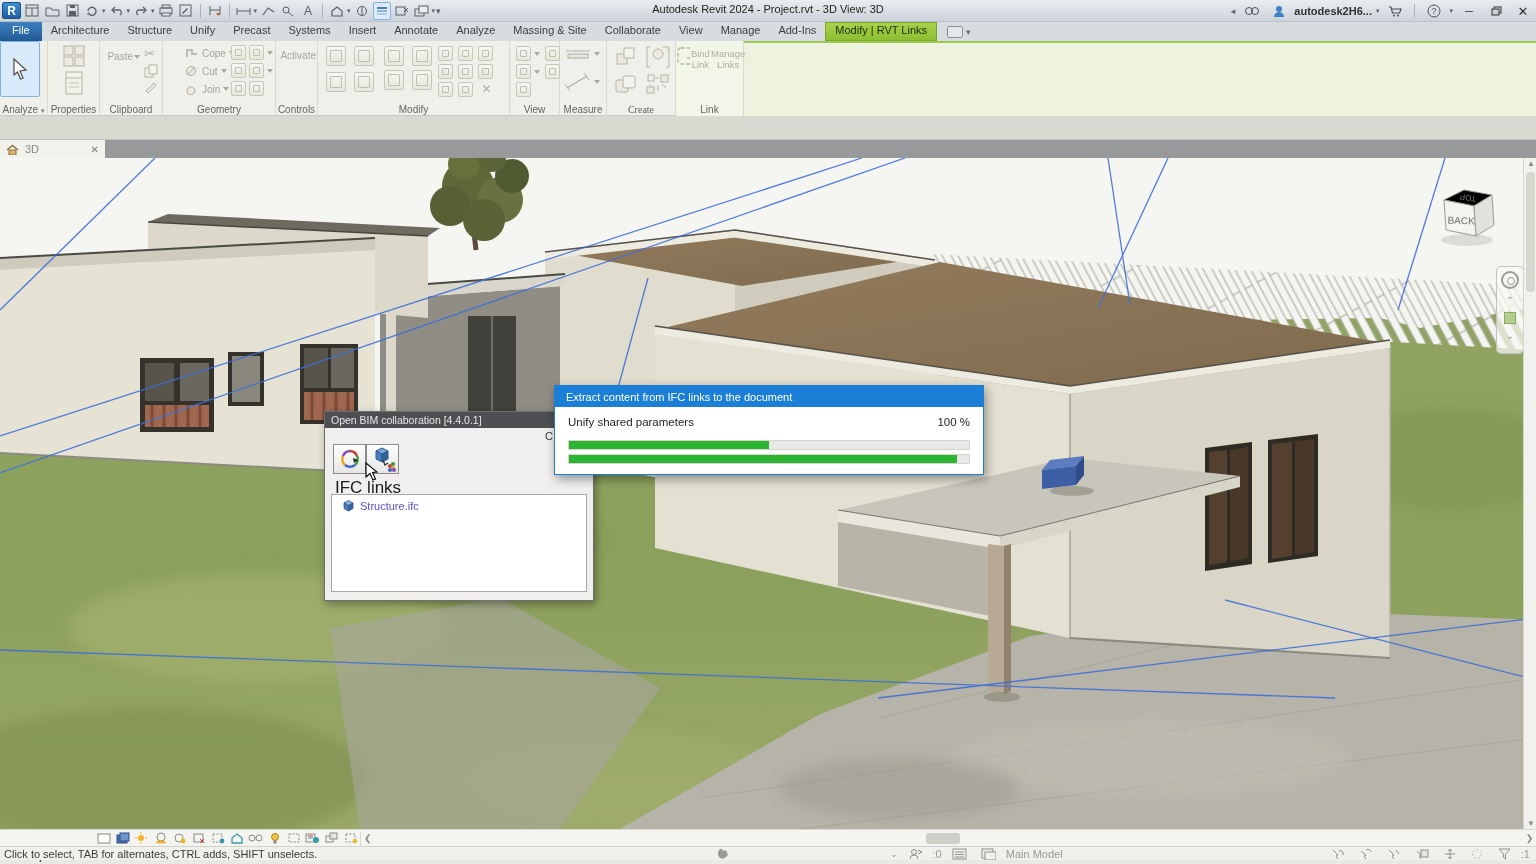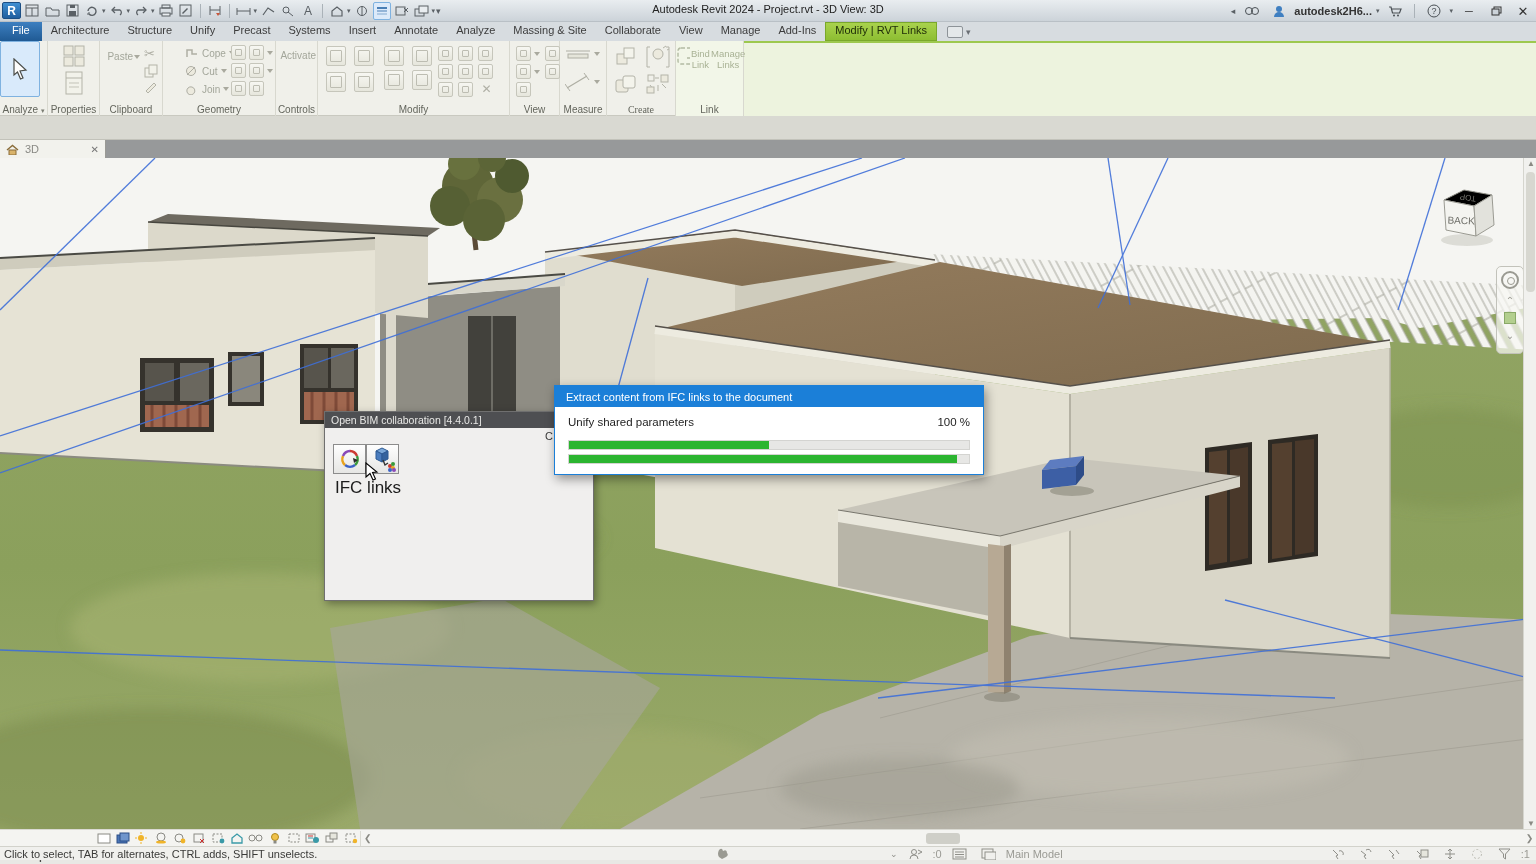--- a/index.html
+++ b/index.html
@@ -749,20 +749,30 @@
             <path d="M13,14 l2,5 3,-2" fill="none" stroke="#333" stroke-width="1.4"></path>
             <circle cx="20" cy="20" r="2" fill="#cc3b33"></circle>
               <circle cx="23" cy="18" r="2" fill="#3a9a3a"></circle>
             <circle cx="23" cy="22" r="2" fill="#e8a21d"></circle>
               <circle cx="20" cy="24" r="2" fill="#3a62c8"></circle>
               <circle cx="24" cy="24" r="2" fill="#8a4ab8"></circle>
           </svg>
         </div>
       </div>
       <div class="grouplbl">IFC links</div>
+      <div class="listbox">
+        <div class="ifcitem">
+          <svg width="13" height="13">
+            <polygon points="2,4 6.5,1.5 11,4 6.5,6.5" fill="#8fb4dd" stroke="#2d5a94" stroke-width="0.8"></polygon>
+            <polygon points="2,4 6.5,6.5 6.5,12 2,9.5" fill="#4a7cbe" stroke="#2d5a94" stroke-width="0.8"></polygon>
+            <polygon points="6.5,6.5 11,4 11,9.5 6.5,12" fill="#35639e" stroke="#2d5a94" stroke-width="0.8"></polygon>
+          </svg>
+          <span>Structure.ifc</span>
+        </div>
+      </div>
     </div>
 
     <div id="progdlg">
       <div class="dtitle">Extract content from IFC links to the document</div>
       <div class="taskrow">
         <span>Unify shared parameters</span>
         <span>100 %</span>
       </div>
       <div class="pbar" style="top:54px;">
         <div class="pfill" style="width: 50%;"></div>

